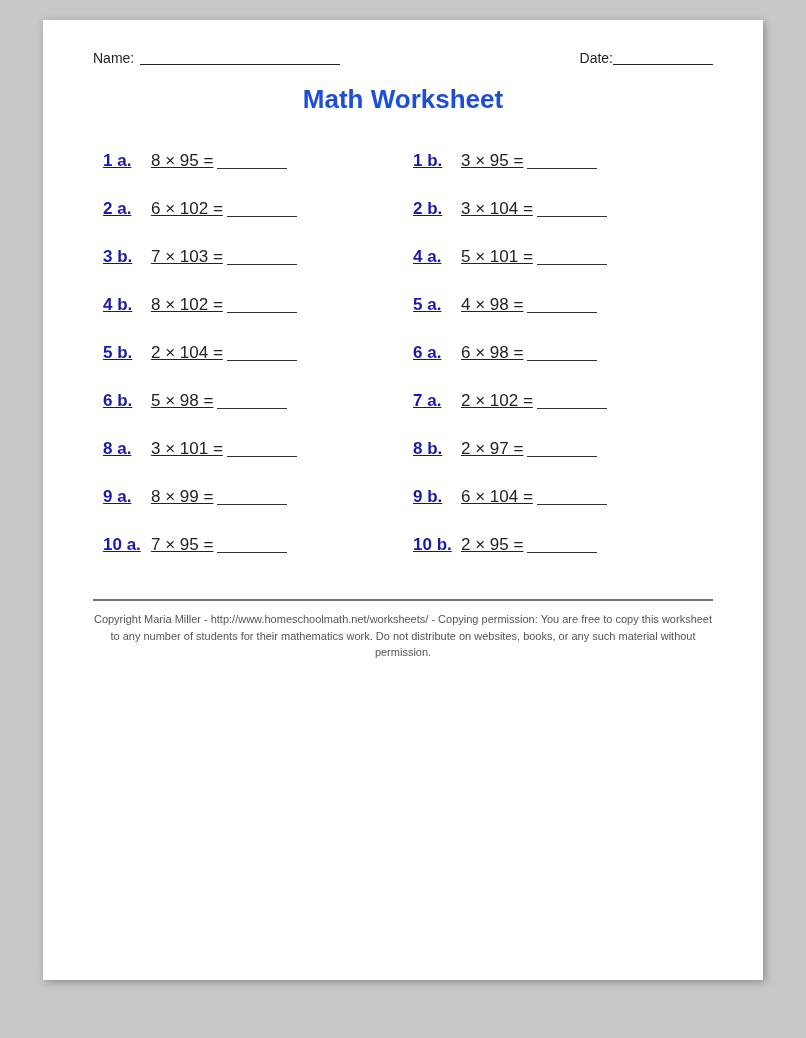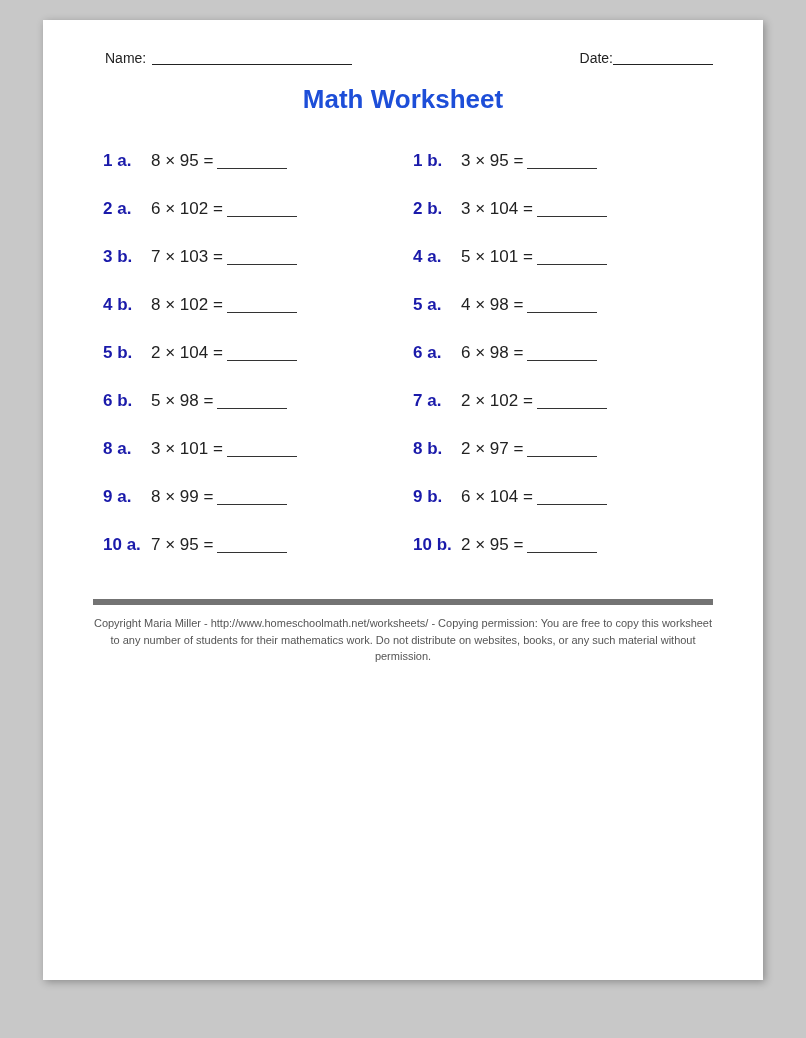--- a/index.html
+++ b/index.html
@@ -19,21 +19,20 @@
       padding: 30px 50px 20px 50px;
       box-shadow: 2px 2px 8px rgba(0,0,0,0.3);
       position: relative;
     }
     .name-date-row {
       display: flex;
       justify-content: space-between;
       margin-bottom: 18px;
       font-size: 14px;
       color: #222;
-      margin-left: 12px;
     }
     .name-field {
       display: flex;
       align-items: center;
       gap: 6px;
     }
     .name-line {
       border-bottom: 1px solid #222;
       width: 200px;
       display: inline-block;
@@ -60,20 +59,21 @@
       display: grid;
       grid-template-columns: 1fr 1fr;
       gap: 0;
     }
     .problem-cell {
       display: flex;
       align-items: center;
       padding: 14px 10px 14px 10px;
       font-size: 17px;
       color: #222;
+      text-decoration: underline;
     }
     .problem-label {
       color: #1a1aaa;
       font-weight: bold;
       font-size: 17px;
       min-width: 40px;
       margin-right: 8px;
     }
     .problem-expr {
       display: flex;
@@ -84,21 +84,21 @@
     }
     .answer-line {
       border-bottom: 1.5px solid #333;
       width: 70px;
       display: inline-block;
       height: 16px;
       margin-left: 4px;
     }
     .footer {
       margin-top: 30px;
-      border-top: 6px solid #737373;
+      border-top: 2px solid #737373;
       padding-top: 10px;
       font-size: 11px;
       color: #555;
       text-align: center;
       line-height: 1.5;
     }
   </style>
 </head>
 <body>
 

